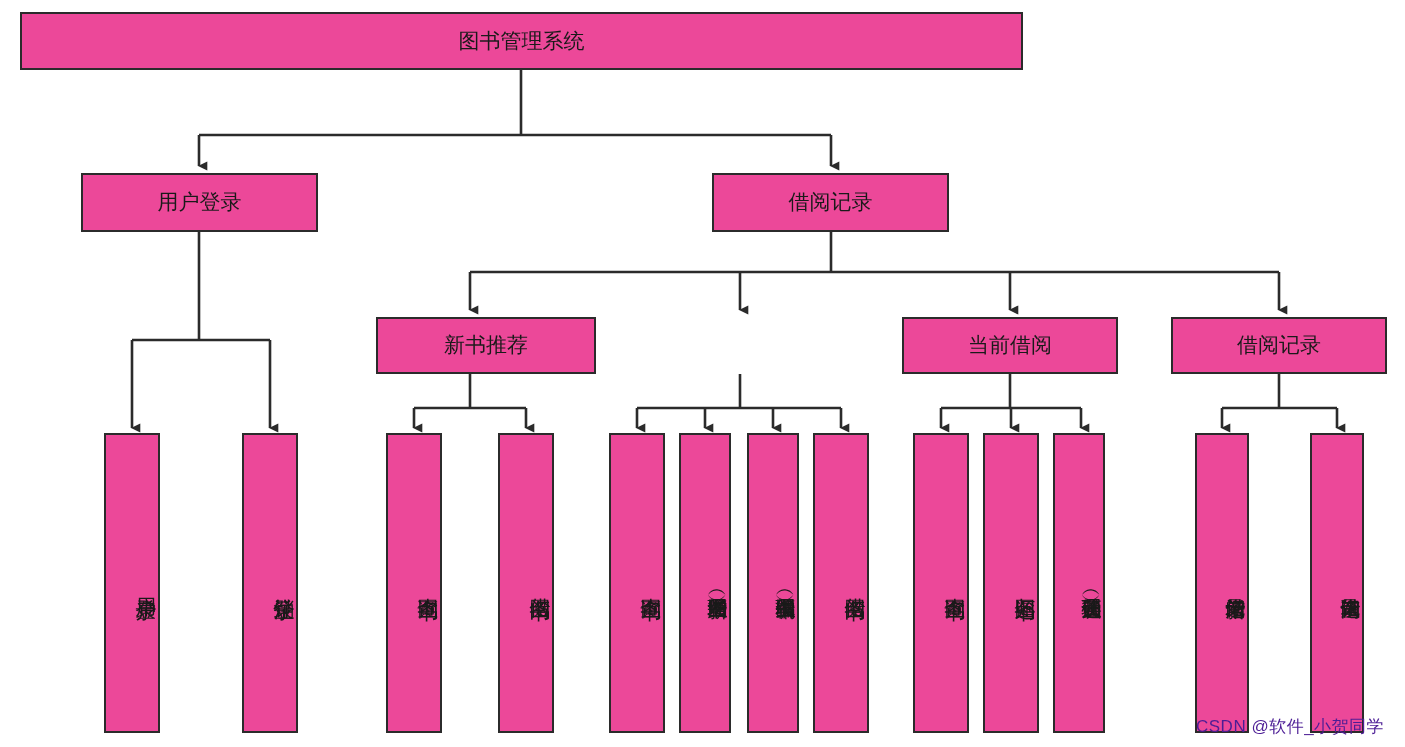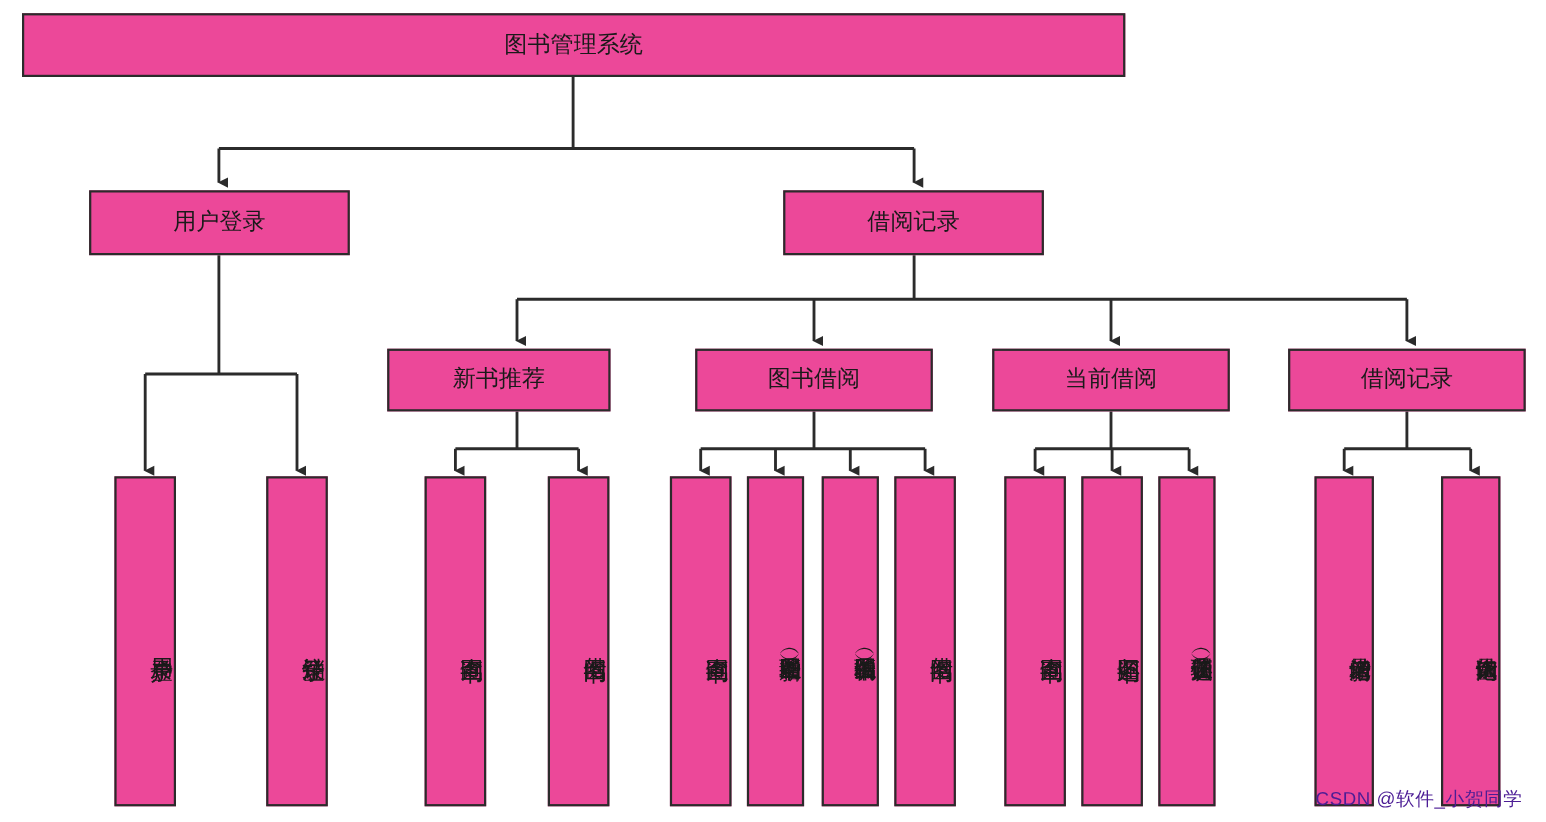--- a/index.html
+++ b/index.html
@@ -122,25 +122,22 @@
     <span>图书管理系统</span>
   </div>
 
   <div class="node h" style="left:81px; top:173px; width:237px; height:59px;">
     <span>用户登录</span>
   </div>
   <div class="node h" style="left:712px; top:173px; width:237px; height:59px;">
     <span>借阅记录</span>
   </div>
 
-  <div class="node h" style="left:352px; top:317px; width:203px; height:57px;">
+  <div class="node h" style="left:376px; top:317px; width:220px; height:57px;">
     <span>新书推荐</span>
-  </div>
-  <div class="node h" style="left:632px; top:317px; width:216px; height:57px;">
-    <span>图书借阅</span>
   </div>
   <div class="node h" style="left:1171px; top:317px; width:216px; height:57px;">
     <span>借阅记录</span>
   </div>
   <div class="node h" style="left:902px; top:317px; width:216px; height:57px;">
     <span>当前借阅</span>
   </div>
 
   <div class="node v" style="left:104px; top:433px; width:56px; height:300px;">
     <span>用户登录</span>

